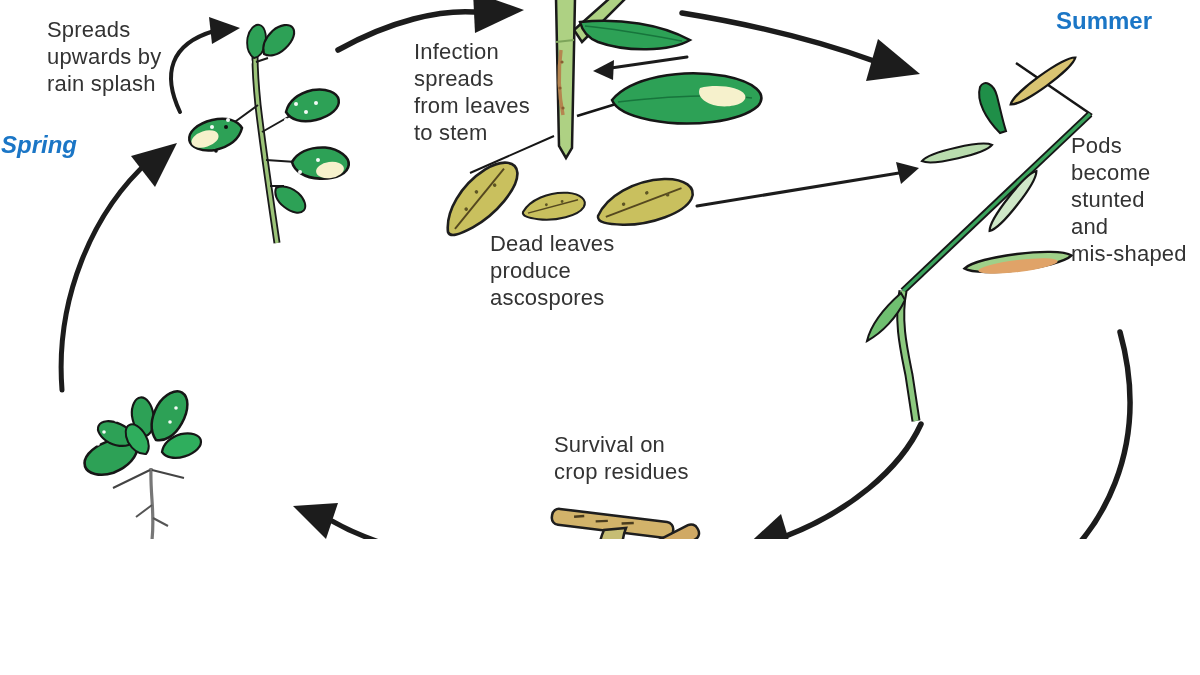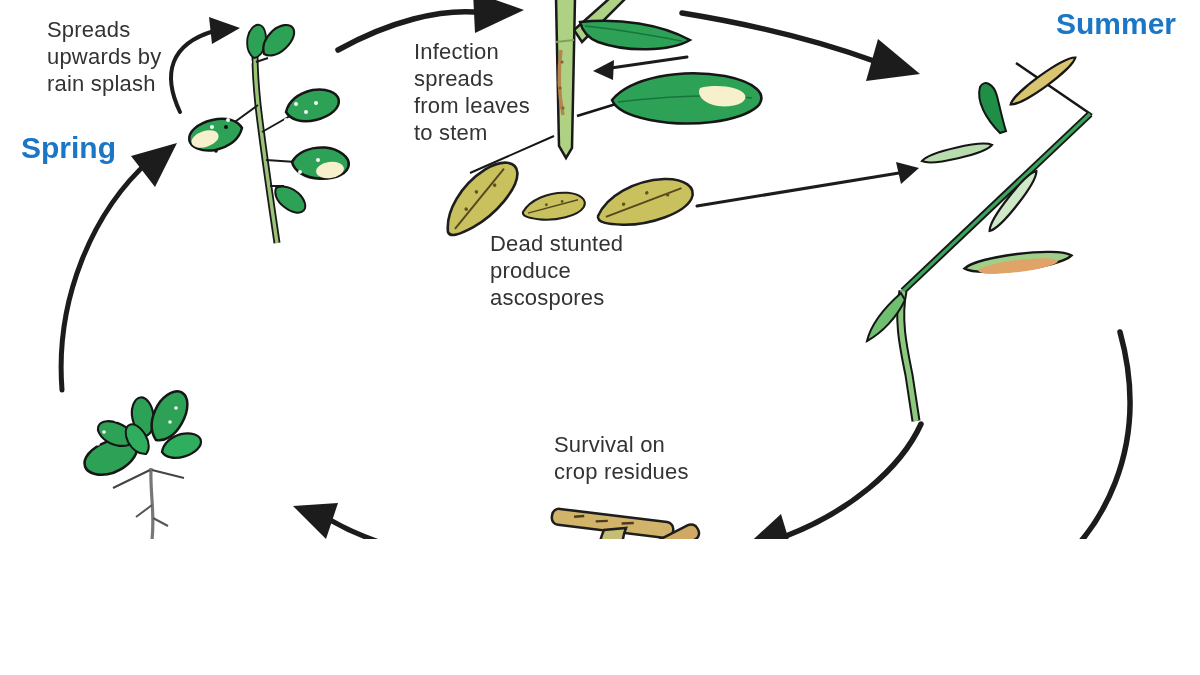--- a/index.html
+++ b/index.html
@@ -1,21 +1,21 @@
 <!DOCTYPE html>
 <html style="--season-label: #1b76c6; --annotation-text: #333333; --arrow: #1c1c1c; --leaf-green: #2da156; --stem-green: #aed183; --lesion-cream: #f6f1cc; --dead-leaf: #c9c05e; --residue-tan: #d2b36a; --seed-brown: #a59a6c;"><head>
 <meta charset="utf-8">
 <style>
   html,body{margin:0;padding:0;background:#fff;}
   #stage{position:relative;width:1200px;height:539px;background:#fff;overflow:hidden;
          font-family:"Liberation Sans",sans-serif;}
   #art{position:absolute;left:0;top:0;}
   .lbl{position:absolute;font-size:22px;line-height:27px;color:var(--annotation-text,#333);
        white-space:pre-line;letter-spacing:0.2px;}
-  .season{position:absolute;font-size:30px;font-weight:700;color:var(--season-label,#1b76c6);
+  .season{position:absolute;font-size:24px;font-weight:700;color:var(--season-label,#1b76c6);
           white-space:nowrap;}
   .arrow path{stroke:var(--arrow,#1c1c1c);fill:none;stroke-linecap:round;}
   .arrow polygon{fill:var(--arrow,#1c1c1c);stroke:none;}
 </style>
 </head>
 <body>
 
 <div id="stage">
 
   <svg id="art" width="1200" height="675" viewBox="0 0 1200 675">
@@ -193,31 +193,36 @@
       <circle cx="744" cy="672" r="8.5" fill="#a59a6c" stroke="#37301f" stroke-width="2.5"></circle>
       <circle cx="714" cy="690" r="8.5" fill="#a59a6c" stroke="#37301f" stroke-width="2.5"></circle>
       <circle cx="757" cy="690" r="8.5" fill="#a59a6c" stroke="#37301f" stroke-width="2.5"></circle>
     </g>
   </svg>
 
   <div class="lbl" style="left:47px;top:16px;">Spreads
 upwards by
 rain splash</div>
 
-  <div class="season" style="left:21px;top:131px;">Spring</div>
+  <div class="season" style="left:1px;top:131px;font-style:italic;">Spring</div>
 
   <div class="lbl" style="left:414px;top:38px;">Infection
 spreads
 from leaves
 to stem</div>
 
   <div class="season" style="left:1056px;top:7px;">Summer</div>
 
-
-  <div class="lbl" style="left:490px;top:230px;">Dead stunted
+  <div class="lbl" style="left:1071px;top:132px;">Pods
+become
+stunted
+and
+mis-shaped</div>
+
+  <div class="lbl" style="left:490px;top:230px;">Dead leaves
 produce
 ascospores</div>
 
 
   <div class="lbl" style="left:554px;top:431px;">Survival on
 crop residues</div>
 
   <div class="season" style="left:16px;top:545px;">Summer</div>
 </div>
 

